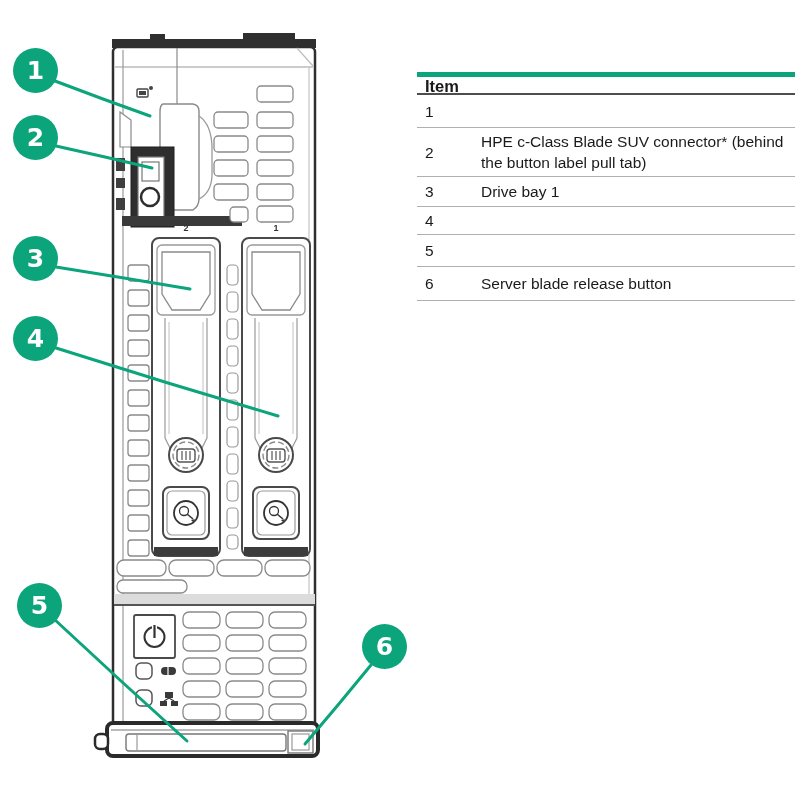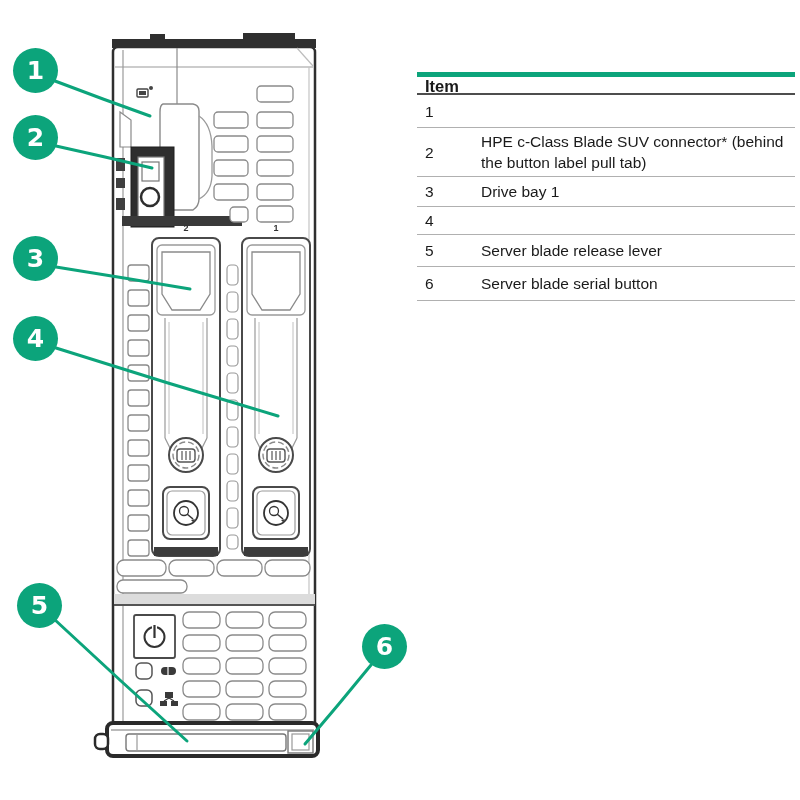--- a/index.html
+++ b/index.html
@@ -272,21 +272,20 @@
     </div>
     <div class="tbl-row tbl-body-row h30">
       <div class="cell-item">3</div>
       <div class="cell-desc">Drive bay 1</div>
     </div>
     <div class="tbl-row tbl-body-row h28">
       <div class="cell-item">4</div>
     </div>
     <div class="tbl-row tbl-body-row h32">
       <div class="cell-item">5</div>
-      <div class="cell-desc">Server blade release lever</div>
     </div>
     <div class="tbl-row tbl-body-row h34">
       <div class="cell-item">6</div>
-      <div class="cell-desc">Server blade serial button</div>
+      <div class="cell-desc">Server blade release button</div>
     </div>
   </div>
 
 </div>
 
 </body></html>

